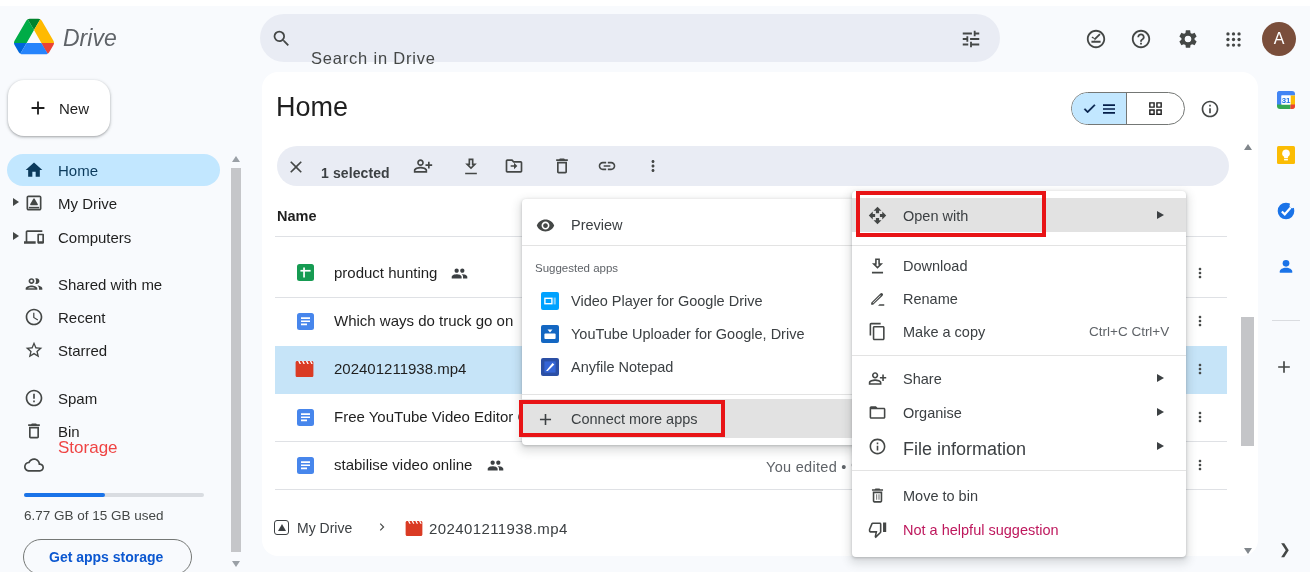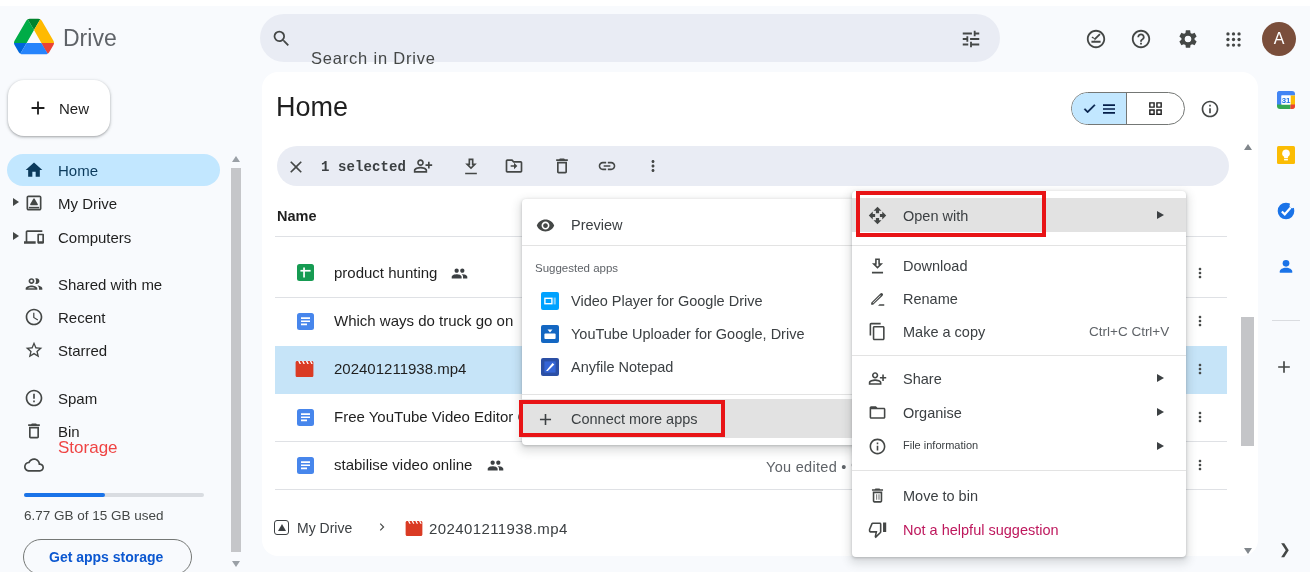--- a/index.html
+++ b/index.html
@@ -18,21 +18,21 @@
 <div class="abs" style="left:14px;top:18px;width:40px;height:37px;">
 <svg width="40" height="37" viewBox="0 0 87.3 78">
 <path d="m6.6 66.85 3.85 6.65c.8 1.4 1.95 2.5 3.3 3.3l13.75-23.8h-27.5c0 1.55.4 3.1 1.2 4.5z" fill="#0066da"></path>
 <path d="M43.65 25 29.9 1.2c-1.35.8-2.5 1.9-3.3 3.3l-25.4 44a9.06 9.06 0 0 0-1.2 4.5h27.5z" fill="#00ac47"></path>
 <path d="M73.55 76.8c1.35-.8 2.5-1.9 3.3-3.3l1.6-2.75L86.1 57.5c.8-1.4 1.2-2.95 1.2-4.5h-27.502l5.852 11.5z" fill="#ea4335"></path>
 <path d="m43.65 25 13.75-23.8c-1.35-.8-2.9-1.2-4.5-1.2h-18.5c-1.6 0-3.15.45-4.5 1.2z" fill="#00832d"></path>
 <path d="M59.8 53H27.5L13.75 76.8c1.35.8 2.9 1.2 4.5 1.2h50.8c1.6 0 3.15-.45 4.5-1.2z" fill="#2684fc"></path>
 <path d="m73.4 26.5-12.7-22c-.8-1.4-1.95-2.5-3.3-3.3l-13.75 23.8 16.15 28h27.45c0-1.55-.4-3.1-1.2-4.5z" fill="#ffba00"></path>
 </svg>
 </div>
-<div class="abs txt" style="left:63px;top:25px;font-size:23px;color:#5f6368;">Drive</div>
+<div class="abs txt" style="left:63px;top:25px;font-size:23px;color:#5f6368;font-style:italic;">Drive</div>
 
 <div class="abs" style="left:260px;top:14px;width:740px;height:48px;border-radius:24px;background:#E9ECF4;"></div>
 <div class="abs icw" style="left:271px;top:28px;width:21px;height:21px;color:#444746;">
 <svg width="21" height="21" viewBox="0 0 24 24" fill="currentColor">
       <path d="M15.5 14h-.79l-.28-.27A6.47 6.47 0 0 0 16 9.5 6.5 6.5 0 1 0 9.5 16c1.61 0 3.09-.59 4.23-1.57l.27.28v.79l5 4.99L20.49 19l-4.99-5zm-6 0C7.01 14 5 11.99 5 9.5S7.01 5 9.5 5 14 7.01 14 9.5 11.99 14 9.5 14z"></path>
     </svg>
 </div>
 <div class="abs txt" style="left:311px;top:29px;font-size:16.5px;letter-spacing:0.8px;color:#444746;margin-top:20px;">Search in Drive</div>
 <div class="abs icw" style="left:960px;top:28px;width:22px;height:22px;color:#444746;">
 <svg width="22" height="22" viewBox="0 0 24 24" fill="currentColor">
@@ -185,21 +185,21 @@
       <path d="M11 7h2v2h-2zm0 4h2v6h-2zm1-9C6.48 2 2 6.48 2 12s4.48 10 10 10 10-4.48 10-10S17.52 2 12 2zm0 18c-4.41 0-8-3.59-8-8s3.59-8 8-8 8 3.59 8 8-3.59 8-8 8z"></path>
     </svg>
 </div>
 
 <div class="abs" style="left:277px;top:146px;width:952px;height:40px;border-radius:20px;background:#E9ECF4;"></div>
 <div class="abs icw" style="left:286px;top:157px;width:20px;height:20px;color:#444746;">
 <svg width="20" height="20" viewBox="0 0 24 24" fill="currentColor">
       <path d="M19 6.41 17.59 5 12 10.59 6.41 5 5 6.41 10.59 12 5 17.59 6.41 19 12 13.41 17.59 19 19 17.59 13.41 12z"></path>
     </svg>
 </div>
-<div class="abs txt" style="left:321px;top:159px;font-size:14px;font-weight:bold;letter-spacing:0.1px;color:#3c4043;font-family:Liberation Mono, monospace;">1 selected</div>
+<div class="abs txt" style="left:321px;top:165px;font-size:14px;font-weight:bold;letter-spacing:0.1px;color:#3c4043;">1 selected</div>
 <div class="abs icw" style="left:412px;top:155px;width:22px;height:22px;color:#444746;">
 <svg width="20" height="20" viewBox="0 0 24 24" fill="currentColor">
       <g transform="translate(24,0) scale(-1,1)">
         <path d="M15 12c2.21 0 4-1.79 4-4s-1.79-4-4-4-4 1.79-4 4 1.79 4 4 4zm0-6c1.1 0 2 .9 2 2s-.9 2-2 2-2-.9-2-2 .9-2 2-2zm0 7c-2.67 0-8 1.34-8 4v3h16v-3c0-2.66-5.33-4-8-4zm6 5H9v-.99c.2-.72 3.3-2.01 6-2.01s5.8 1.29 6 2.01V18zM6 15v-3h3v-2H6V7H4v3H1v2h3v3z"></path>
       </g>
     </svg>
 </div>
 <div class="abs icw" style="left:461px;top:156px;width:20px;height:20px;color:#444746;">
 <svg width="20" height="20" viewBox="0 0 24 24" fill="currentColor">
       <path d="M19 9h-4V3H9v6H5l7 7 7-7zm-8 2V5h2v6h1.17L12 13.17 9.83 11H11zm-6 9h14v2H5z"></path>
@@ -486,21 +486,21 @@
     </svg>
 </div>
 <div class="abs txt" style="left:903px;top:405px;font-size:14.5px;color:#3c4043;">Organise</div>
 <div class="abs" style="left:1157px;top:408px;width:0;height:0;border-top:4.5px solid transparent;border-bottom:4.5px solid transparent;border-left:7px solid #3c4043;"></div>
 
 <div class="abs icw" style="left:868px;top:437px;width:19px;height:19px;color:#444746;">
 <svg width="19" height="19" viewBox="0 0 24 24" fill="currentColor">
       <path d="M11 7h2v2h-2zm0 4h2v6h-2zm1-9C6.48 2 2 6.48 2 12s4.48 10 10 10 10-4.48 10-10S17.52 2 12 2zm0 18c-4.41 0-8-3.59-8-8s3.59-8 8-8 8 3.59 8 8-3.59 8-8 8z"></path>
     </svg>
 </div>
-<div class="abs txt" style="left:903px;top:439px;font-size:11px;color:#3c4043;text-align:right;">File information</div>
+<div class="abs txt" style="left:903px;top:439px;font-size:18px;color:#3c4043;text-align:right;">File information</div>
 <div class="abs" style="left:1157px;top:442px;width:0;height:0;border-top:4.5px solid transparent;border-bottom:4.5px solid transparent;border-left:7px solid #3c4043;"></div>
 <div class="abs" style="left:852px;top:470px;width:334px;height:1px;background:#e3e3e3;"></div>
 
 <div class="abs icw" style="left:868px;top:486px;width:19px;height:19px;color:#444746;">
 <svg width="19" height="19" viewBox="0 0 24 24" fill="currentColor">
       <path d="M16 9v10H8V9h8m-1.5-6h-5l-1 1H5v2h14V4h-3.5l-1-1zM18 7H6v12c0 1.1.9 2 2 2h8c1.1 0 2-.9 2-2V7z"></path>
       <path d="M10.2 10.5h1.4v7h-1.4zm3 0h1.4v7h-1.4z" opacity=".7"></path>
     </svg>
 </div>
 <div class="abs txt" style="left:903px;top:488px;font-size:14.5px;color:#3c4043;">Move to bin</div>

